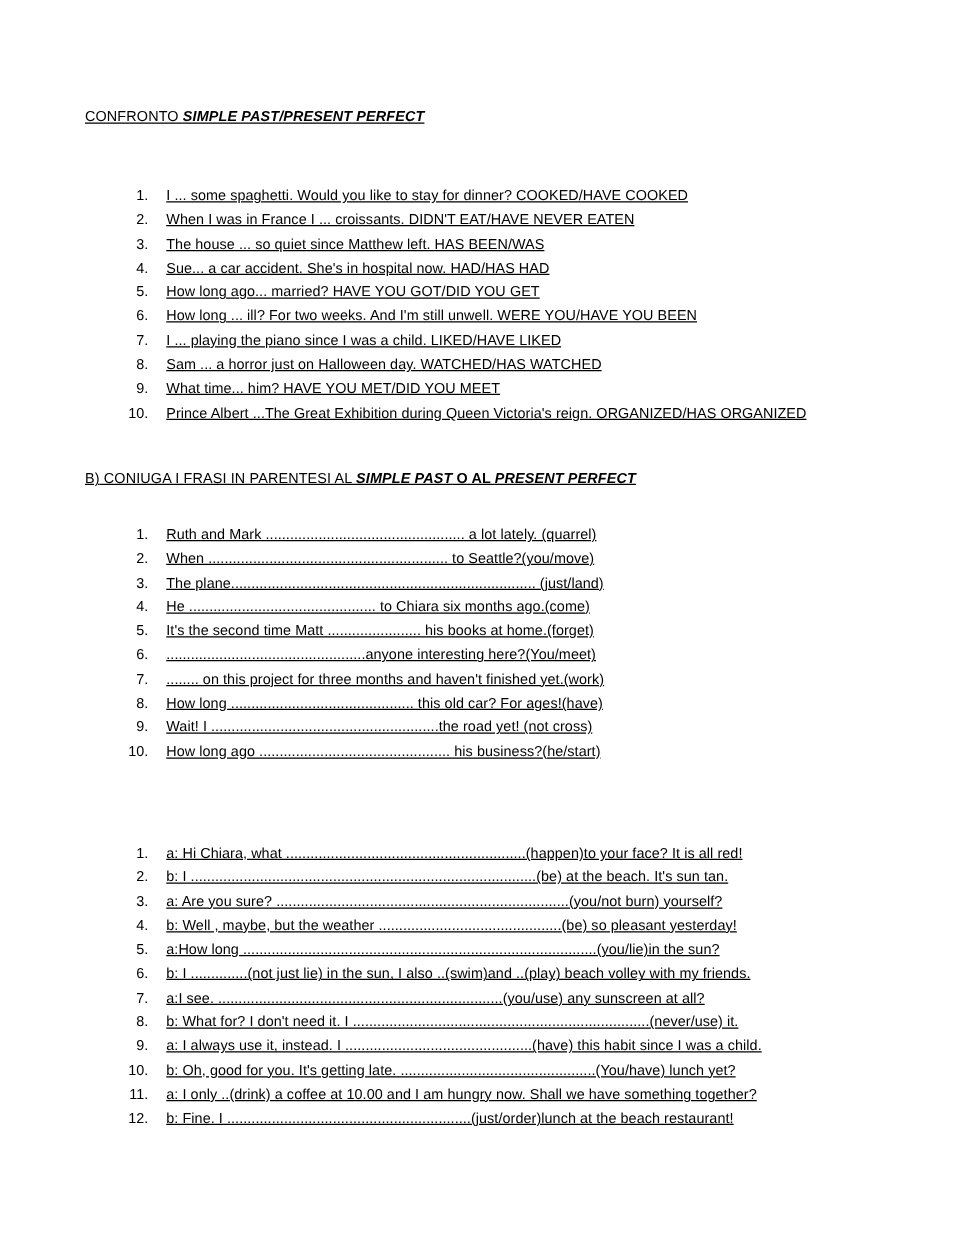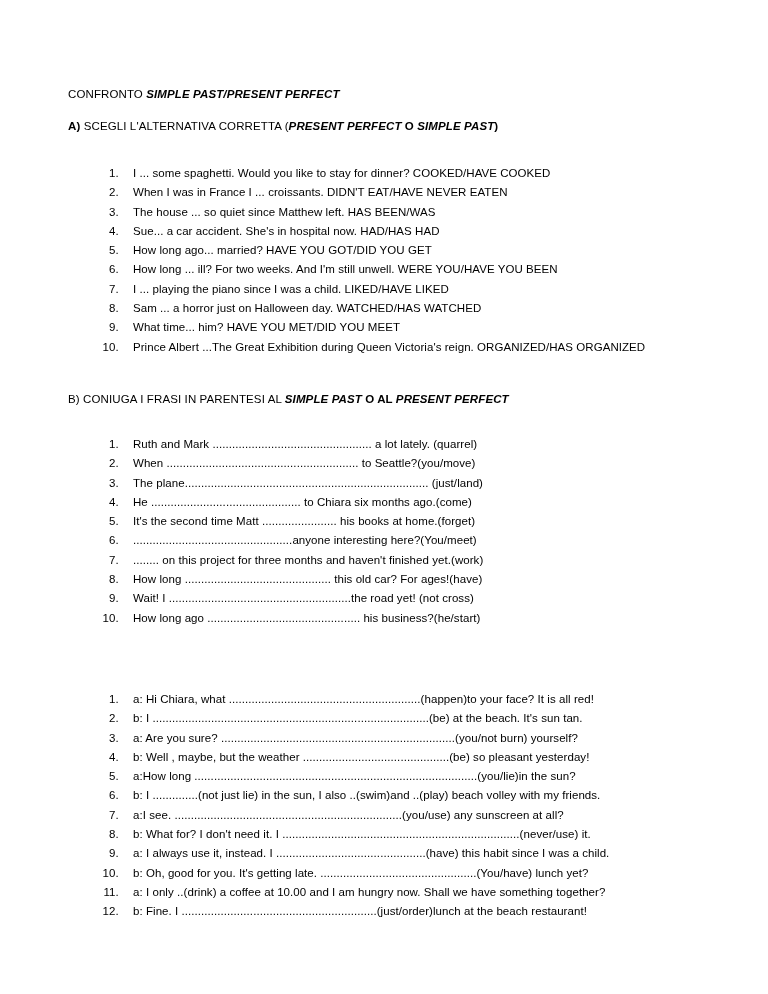--- a/index.html
+++ b/index.html
@@ -14,20 +14,21 @@
     color: #000000;
     -webkit-font-smoothing: antialiased;
   }
   .page {
     position: relative;
     width: 768px;
     height: 994px;
     background: #ffffff;
     box-sizing: border-box;
     padding: 86px 60px 0 68px;
+    text-decoration: underline;
   }
   .doc-title {
     font-size: 11.5px;
     line-height: 16px;
     letter-spacing: 0.01em;
     margin: 0 0 16px 0;
     white-space: nowrap;
   }
   .section-heading {
     font-size: 11.5px;
@@ -58,21 +59,20 @@
   .gap-c-top   { height: 16px; }
   .gap-d-top   { height: 74px; }
 </style>
 </head>
 <body>
 
 <div class="page">
 
   <p class="doc-title"><span>CONFRONTO </span><span class="bi">SIMPLE PAST/PRESENT PERFECT</span></p>
 
-  <p class="section-heading"><span class="b">A)</span><span> SCEGLI L'ALTERNATIVA CORRETTA (</span><span class="bi">PRESENT PERFECT</span><span class="b"> O </span><span class="bi">SIMPLE PAST</span><span class="b">)</span></p>
 
   <div class="gap-a-top"></div>
 
   <ol class="qlist">
     <li>I ... some spaghetti. Would you like to stay for dinner? COOKED/HAVE COOKED</li>
     <li>When I was in France I ... croissants. DIDN'T EAT/HAVE NEVER EATEN</li>
     <li>The house ... so quiet since Matthew left. HAS BEEN/WAS</li>
     <li>Sue... a car accident. She's in hospital now. HAD/HAS HAD</li>
     <li>How long ago... married? HAVE YOU GOT/DID YOU GET</li>
     <li>How long ... ill?  For two weeks. And I'm still unwell. WERE YOU/HAVE YOU BEEN</li>

